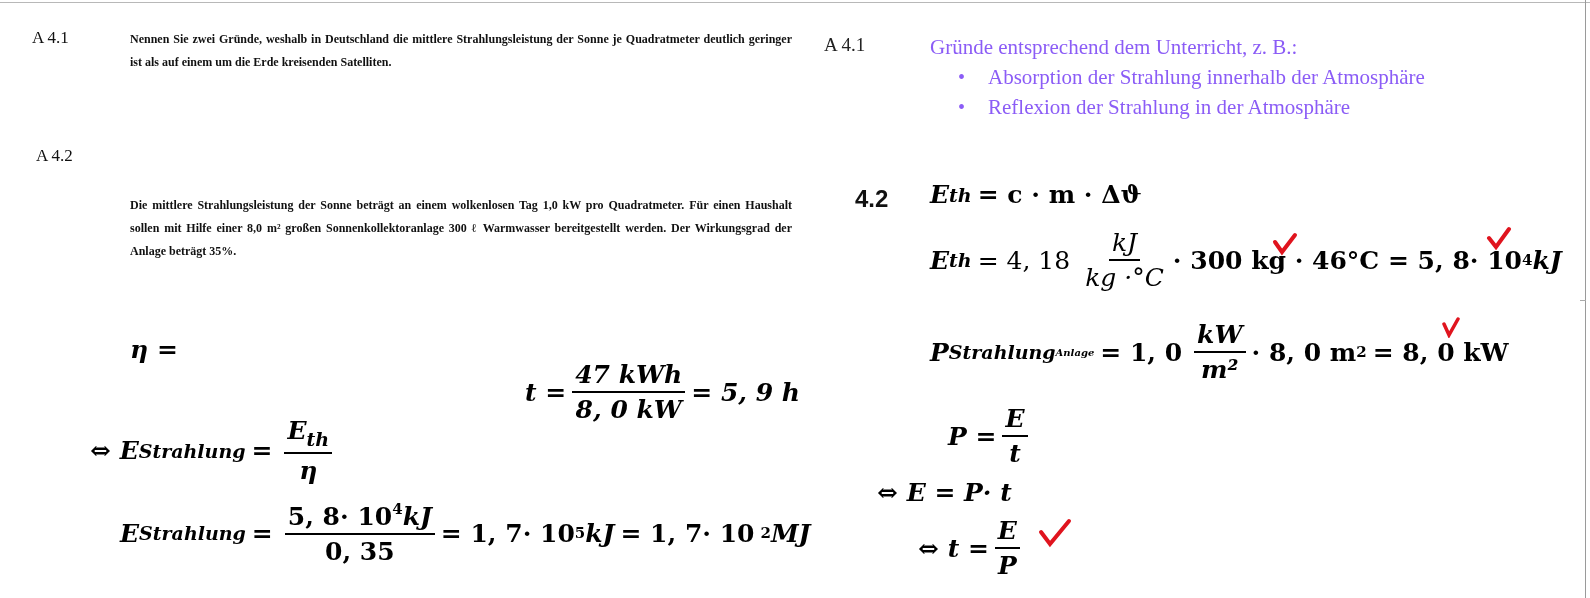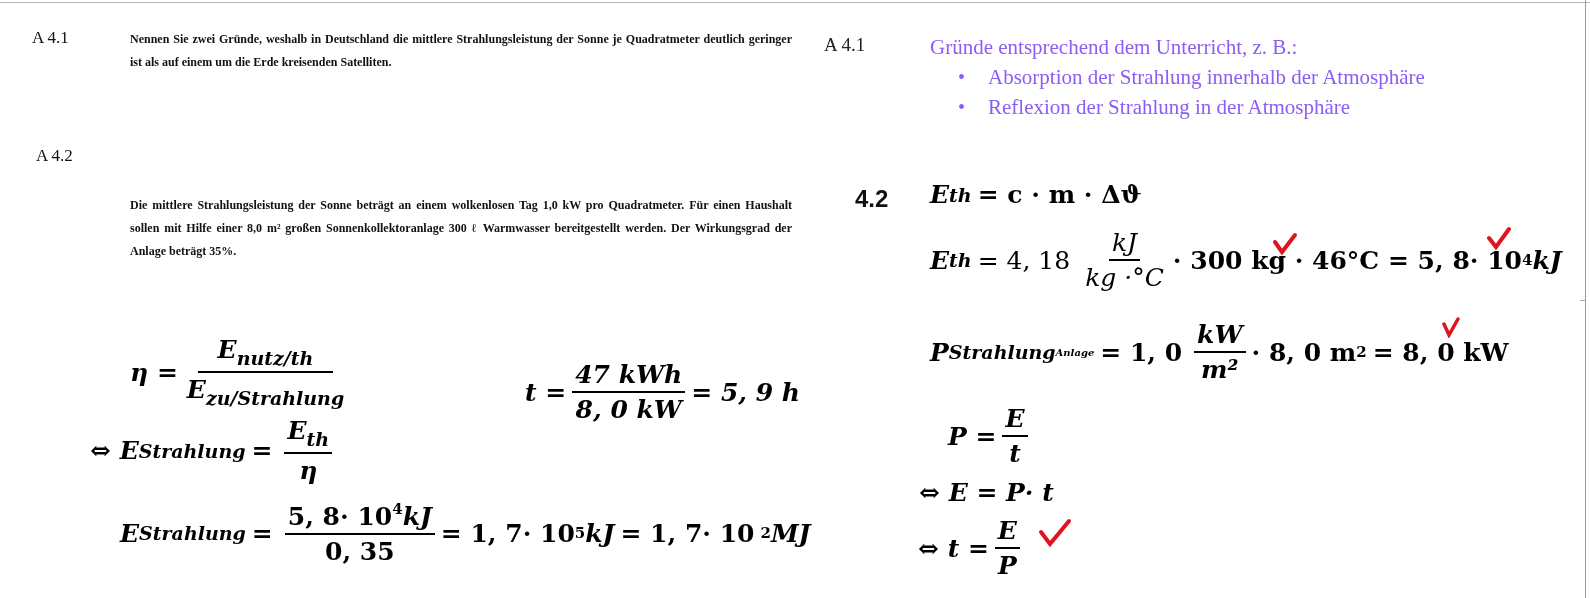--- a/index.html
+++ b/index.html
@@ -92,38 +92,34 @@
 </div>
 
 <div class="math" style="left:948px;top:404px;">
   <i>P =</i>
   <span class="frac">
       <i class="num">E</i>
       <i class="den">t</i>
     </span>
 </div>
 
-<div class="math" style="left:919px;top:478px;">
+<div class="math" style="left:877px;top:478px;">
   <i>⇔ E = P· t</i>
 </div>
 
 <div class="math" style="left:918px;top:516px;">
   <i>⇔ t =</i>
   <span class="frac">
       <i class="num">E</i>
       <i class="den">P</i>
     </span>
 </div>
 
 <div class="math" style="left:130px;top:335px;">
   <i>η =</i>
-  <span class="frac">
-    <span class="num" style="padding:0 20px 2px;"><i>E</i><span class="sub">nutz/th</span></span>
-    <span class="den"><i>E</i><span class="sub">zu/Strahlung</span></span>
-  </span>
 </div>
 
 <div class="math" style="left:90px;top:416px;">
   <i>⇔ E</i>
     <span class="sub">Strahlung</span>
   <span class="op">=</span>
   <span class="frac">
     <span class="num"><i>E</i><span class="sub">th</span></span>
     <i class="den">η</i>
   </span>

